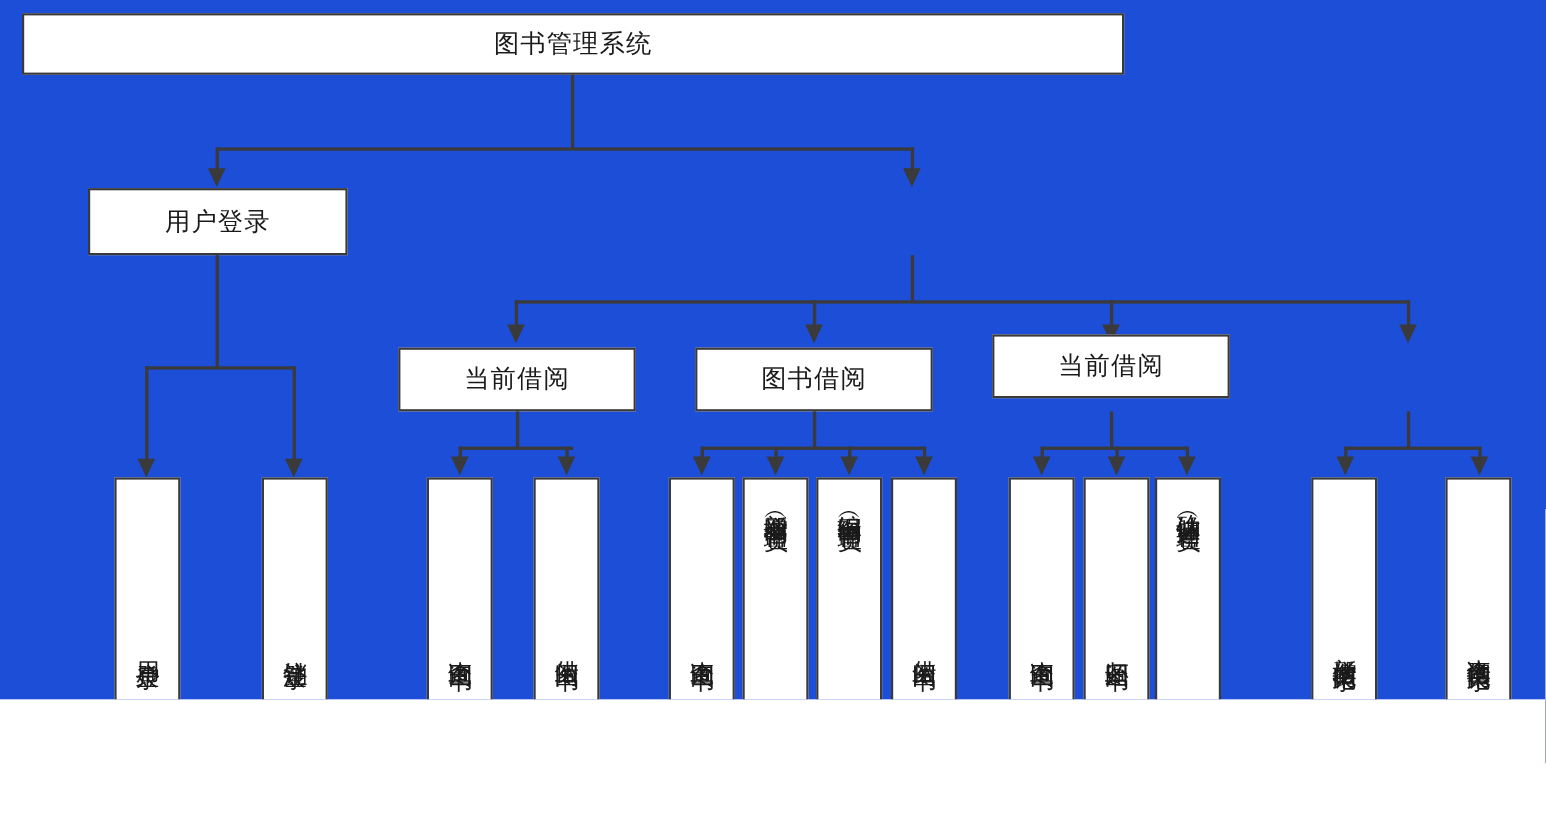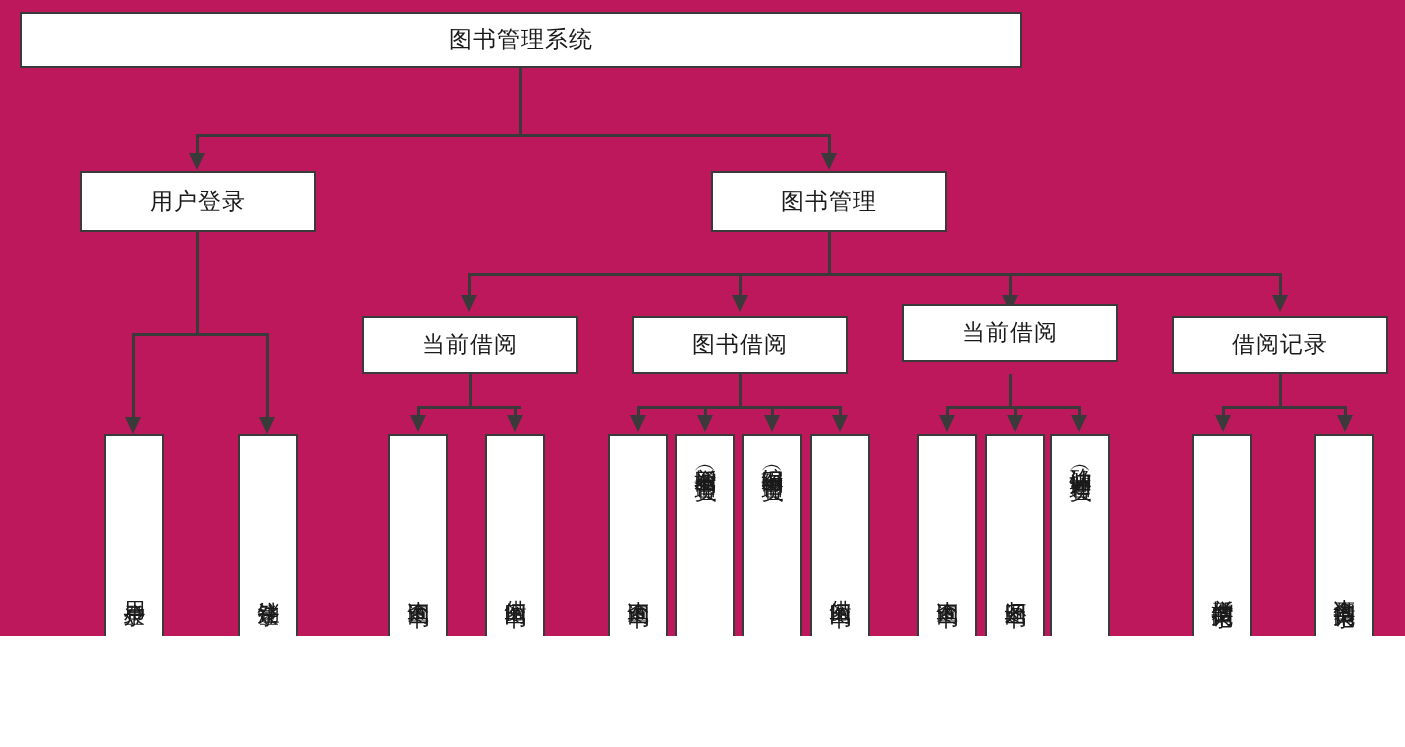--- a/index.html
+++ b/index.html
@@ -7,21 +7,21 @@
     padding: 0;
     background: #ffffff;
   }
   body {
     font-family: "Liberation Sans", "DejaVu Sans", sans-serif;
   }
   #canvas {
     position: relative;
     width: 1405px;
     height: 636px;
-    background: #be185d;
+    background: #1d4ed8;
     overflow: hidden;
   }
   .node {
     position: absolute;
     box-sizing: border-box;
     border: 2.5px solid #3a3a3a;
     background: #ffffff;
     display: flex;
     align-items: center;
     justify-content: center;
@@ -90,23 +90,20 @@
 
   <div class="vline" style="left:196px; top:134px; height:22px;"></div>
   <div class="arrow" style="left:189px; top:153px;"></div>
   <div class="vline" style="left:828px; top:134px; height:22px;"></div>
   <div class="arrow" style="left:821px; top:153px;"></div>
 
   <div class="node" style="left:80px; top:171px; width:236px; height:61px;">
     <span class="label">用户登录</span>
   </div>
 
-  <div class="node" style="left:711px; top:171px; width:236px; height:61px;">
-    <span class="label">图书管理</span>
-  </div>
 
   <div class="vline" style="left:196px; top:232px; height:103px;"></div>
   <div class="hline" style="left:132px; top:333px; width:136px;"></div>
   <div class="vline" style="left:132px; top:333px; height:87px;"></div>
   <div class="arrow" style="left:125px; top:417px;"></div>
   <div class="vline" style="left:266px; top:333px; height:87px;"></div>
   <div class="arrow" style="left:259px; top:417px;"></div>
 
   <div class="vline" style="left:828px; top:232px; height:43px;"></div>
   <div class="hline" style="left:468px; top:273px; width:814px;"></div>
@@ -121,23 +118,20 @@
 
   <div class="node" style="left:362px; top:316px; width:216px; height:58px;">
     <span class="label">当前借阅</span>
   </div>
   <div class="node" style="left:632px; top:316px; width:216px; height:58px;text-align:center;">
     <span class="label">图书借阅</span>
   </div>
   <div class="node" style="left:902px; top:304px; width:216px; height:58px;">
     <span class="label">当前借阅</span>
   </div>
-  <div class="node" style="left:1172px; top:316px; width:216px; height:58px;">
-    <span class="label">借阅记录</span>
-  </div>
 
   <div class="vline" style="left:469px; top:374px; height:34px;"></div>
   <div class="hline" style="left:417px; top:406px; width:104px;"></div>
   <div class="vline" style="left:417px; top:406px; height:12px;"></div>
   <div class="arrow" style="left:410px; top:415px;"></div>
   <div class="vline" style="left:514px; top:406px; height:12px;"></div>
   <div class="arrow" style="left:507px; top:415px;"></div>
 
   <div class="vline" style="left:739px; top:374px; height:34px;"></div>
   <div class="hline" style="left:637px; top:406px; width:204px;"></div>

